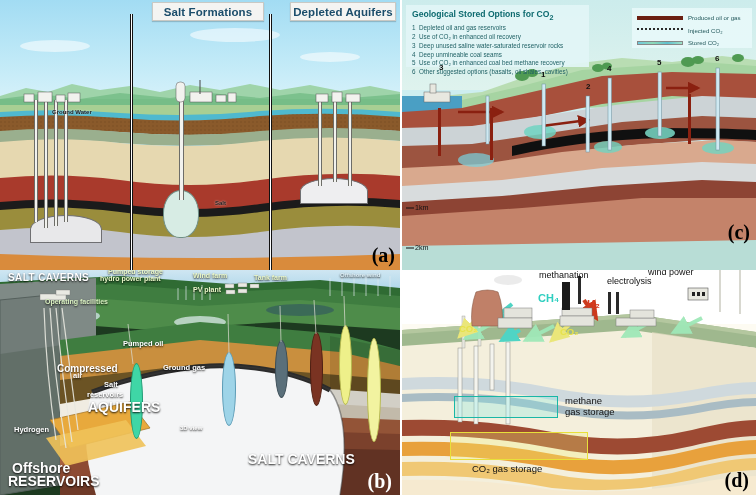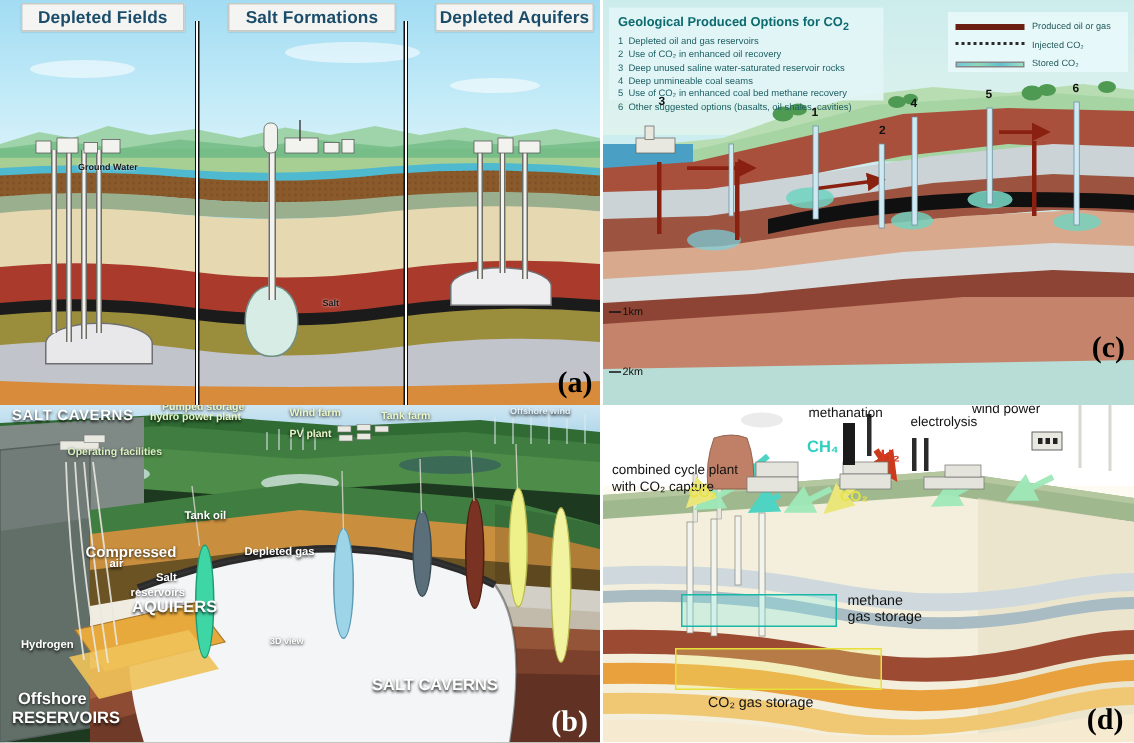--- a/index.html
+++ b/index.html
@@ -80,21 +80,21 @@
   #lbl-b { right:8px; bottom:2px; color:#fff; }
   #lbl-c { right:6px; bottom:26px; }
   #lbl-d { right:7px; bottom:3px; }
 
   .minilbl { position:absolute; font-size:6px; color:#fff; font-weight:bold;
              text-shadow:0 0 2px rgba(0,0,0,.85); white-space:nowrap; }
   .minilbl.dark { color:#1a1a1a; text-shadow:0 0 2px rgba(255,255,255,.8); }
   .b-lbl { position:absolute; color:#fff; font-weight:bold; white-space:nowrap;
            text-shadow:0 1px 2px rgba(0,0,0,.9); }
   .b-lbl.big { font-size:10px; letter-spacing:.4px; }
-  .b-lbl.med { font-size:11px; }
+  .b-lbl.med { font-size:14px; }
   .b-lbl.sm { font-size:7px; }
 
   .well { position:absolute; background:#f2f2ee; border-left:1px solid #6d6d68;
           border-right:1px solid #6d6d68; }
   .cavern { position:absolute; border-radius:48% 48% 46% 46%; }
 </style>
 </head>
 <body>
 
 <div class="figure">
@@ -172,21 +172,20 @@
         <line x1="200" y1="0" x2="200" y2="14"></line>
       </g>
     </svg>
 
     <div class="minilbl dark" style="left:52px;top:109px;">Ground Water</div>
     <div class="minilbl dark" style="left:215px;top:200px;">Salt</div>
 
     <div class="a-div" id="a-div-1"></div>
     <div class="a-div" id="a-div-2"></div>
 
-    <div class="a-hdr" id="a-hdr-1">Depleted Fields</div>
     <div class="a-hdr" id="a-hdr-2">Salt Formations</div>
     <div class="a-hdr" id="a-hdr-3">Depleted Aquifers</div>
 
     <div class="corner-lbl" id="lbl-a">(a)</div>
   </div>
 
   <div class="panel" id="panel-b">
 
     <div style="position:absolute;left:0;top:0;width:100%;height:30px;background:linear-gradient(#cfe6f2,#9fd0e6);"></div>
 
@@ -293,22 +292,22 @@
     <div class="b-lbl med" style="left:8px;top:203px;">RESERVOIRS</div>
     <div class="b-lbl med" style="left:248px;top:181px;">SALT CAVERNS</div>
 
     <div class="b-lbl sm" style="left:192px;top:433px;"></div>
     <div class="b-lbl" style="left:14px;top:155px;font-size:7.5px;">Hydrogen</div>
     <div class="b-lbl" style="left:238px;top:370px;"></div>
     <div class="b-lbl" style="left:57px;top:93px;font-size:10px;">Compressed</div>
     <div class="b-lbl" style="left:73px;top:101px;font-size:7.5px;">air</div>
     <div class="b-lbl" style="left:104px;top:110px;font-size:7.5px;">Salt</div>
     <div class="b-lbl" style="left:87px;top:120px;font-size:7.5px;">reservoirs</div>
-    <div class="b-lbl" style="left:123px;top:69px;font-size:7.5px;">Tank oil</div>
-    <div class="b-lbl" style="left:163px;top:93px;font-size:7.5px;">Depleted gas</div>
+    <div class="b-lbl" style="left:123px;top:69px;font-size:7.5px;">Pumped oil</div>
+    <div class="b-lbl" style="left:163px;top:93px;font-size:7.5px;">Ground gas</div>
     <div class="b-lbl" style="left:180px;top:155px;font-size:6px;">3D view</div>
 
     <div class="corner-lbl" id="lbl-b">(b)</div>
   </div>
 
   <div class="panel" id="panel-c">
     <div style="position:absolute;left:0;top:0;width:100%;height:90px;background:linear-gradient(#ccecec,#dff3ee);"></div>
 
     <svg width="354" height="270" style="position:absolute;left:0;top:0;">
 
@@ -376,21 +375,21 @@
       <g fill="#e8e8e0" stroke="#666" stroke-width=".5">
         <rect x="22" y="92" width="26" height="10"></rect>
           <rect x="28" y="84" width="6" height="9"></rect>
       </g>
 
       <line x1="4" y1="208" x2="12" y2="208" stroke="#111" stroke-width="1"></line>
       <line x1="4" y1="248" x2="12" y2="248" stroke="#111" stroke-width="1"></line>
     </svg>
 
     <div class="c-legendbox">
-      <h4><span>Geological Produced Options for CO</span><sub>2</sub></h4>
+      <h4><span>Geological Stored Options for CO</span><sub>2</sub></h4>
       <ol>
         <li><span class="n">1</span><span>Depleted oil and gas reservoirs</span></li>
         <li><span class="n">2</span><span>Use of CO₂ in enhanced oil recovery</span></li>
         <li><span class="n">3</span><span>Deep unused saline water-saturated reservoir rocks</span></li>
         <li><span class="n">4</span><span>Deep unmineable coal seams</span></li>
         <li><span class="n">5</span><span>Use of CO₂ in enhanced coal bed methane recovery</span></li>
         <li><span class="n">6</span><span>Other suggested options (basalts, oil shales, cavities)</span></li>
       </ol>
     </div>
 
@@ -503,24 +502,20 @@
           <rect x="295" y="22" width="3" height="4"></rect>
           <rect x="300" y="22" width="3" height="4"></rect>
         </g>
 
       <g stroke="#d8d8d0" stroke-width="2" fill="none">
         <line x1="318" y1="0" x2="318" y2="42"></line>
           <line x1="338" y1="0" x2="338" y2="44"></line>
       </g>
     </svg>
 
-    <div class="d-lbl" style="left:6px;top:38px;">
-      <div>combined cycle plant</div>
-      <div>with CO₂ capture</div>
-    </div>
     <div class="d-lbl" style="left:137px;top:0px;">methanation</div>
     <div class="d-lbl" style="left:205px;top:6px;">electrolysis</div>
     <div class="d-lbl" style="left:246px;top:-3px;">wind power</div>
 
     <div class="d-chem" style="left:136px;top:22px;color:#2fcfc0;">CH₄</div>
     <div class="d-chem" style="left:185px;top:28px;color:#d63a20;">H₂</div>
     <div class="d-chem" style="left:57px;top:53px;color:#e6e24a;font-size:9.5px;">CO₂</div>
     <div class="d-chem" style="left:158px;top:56px;color:#e6e24a;font-size:9.5px;">CO₂</div>
 
     <div class="d-box methane" style="left:52px;top:126px;width:104px;height:22px;"></div>

